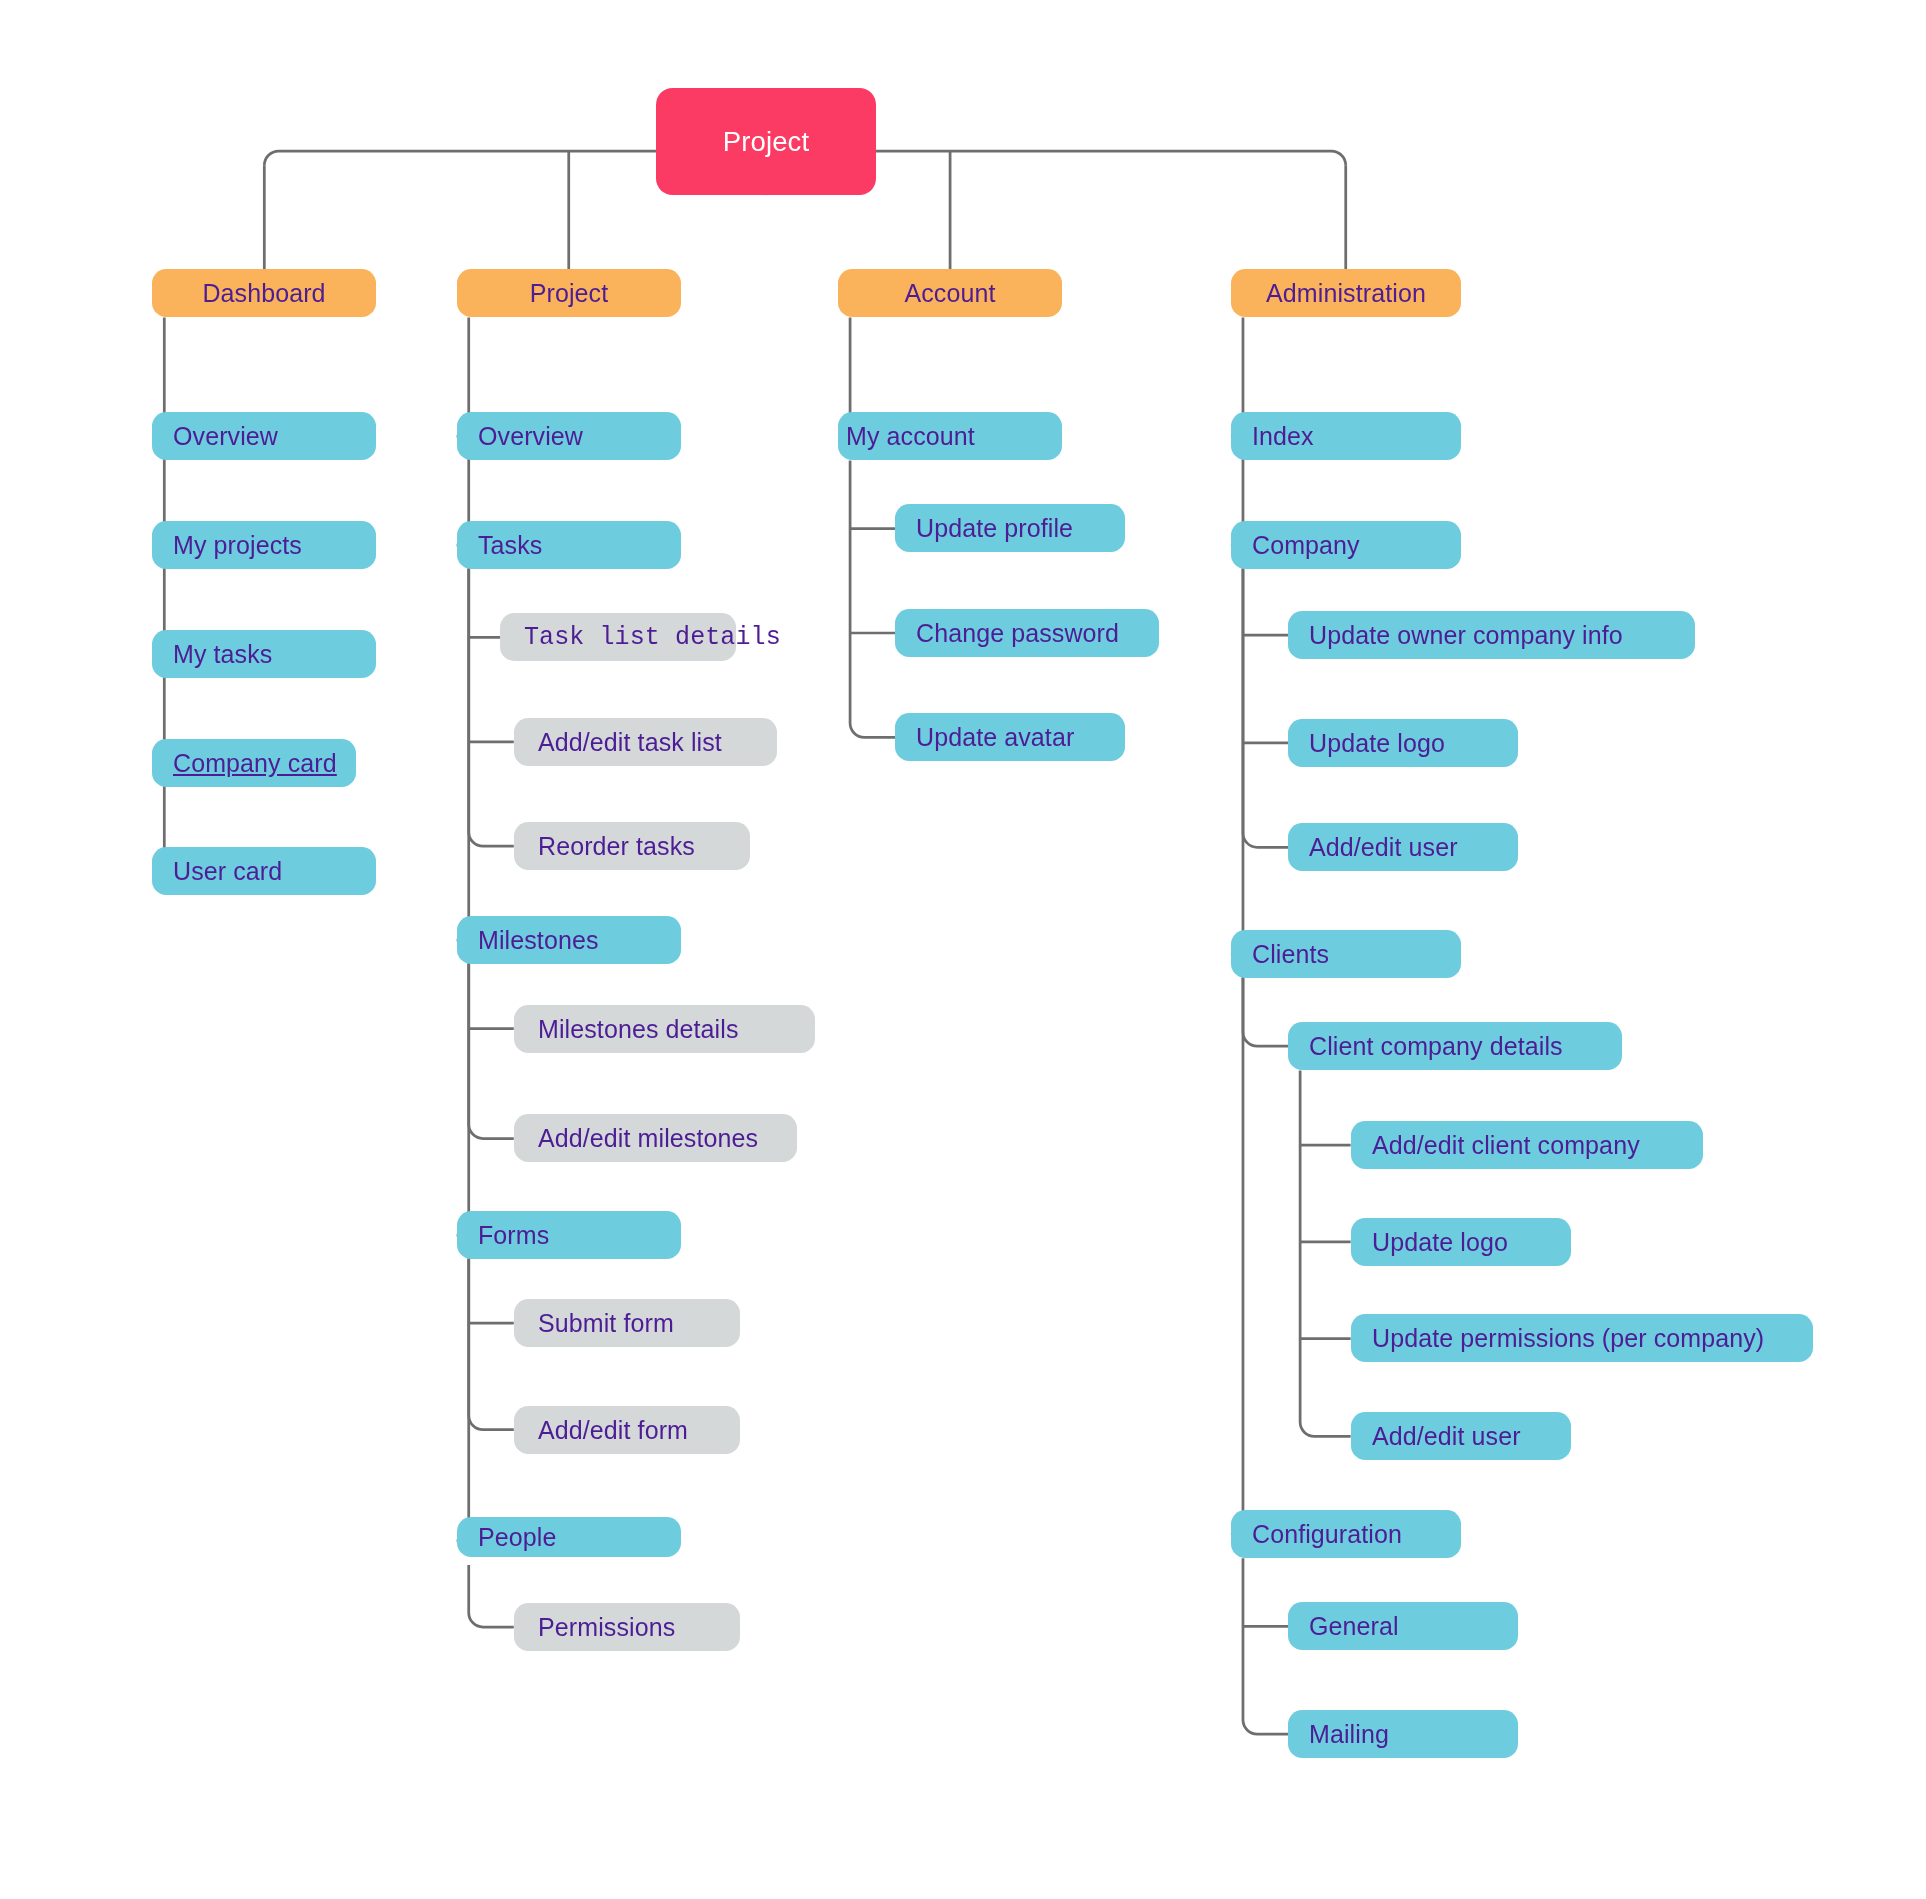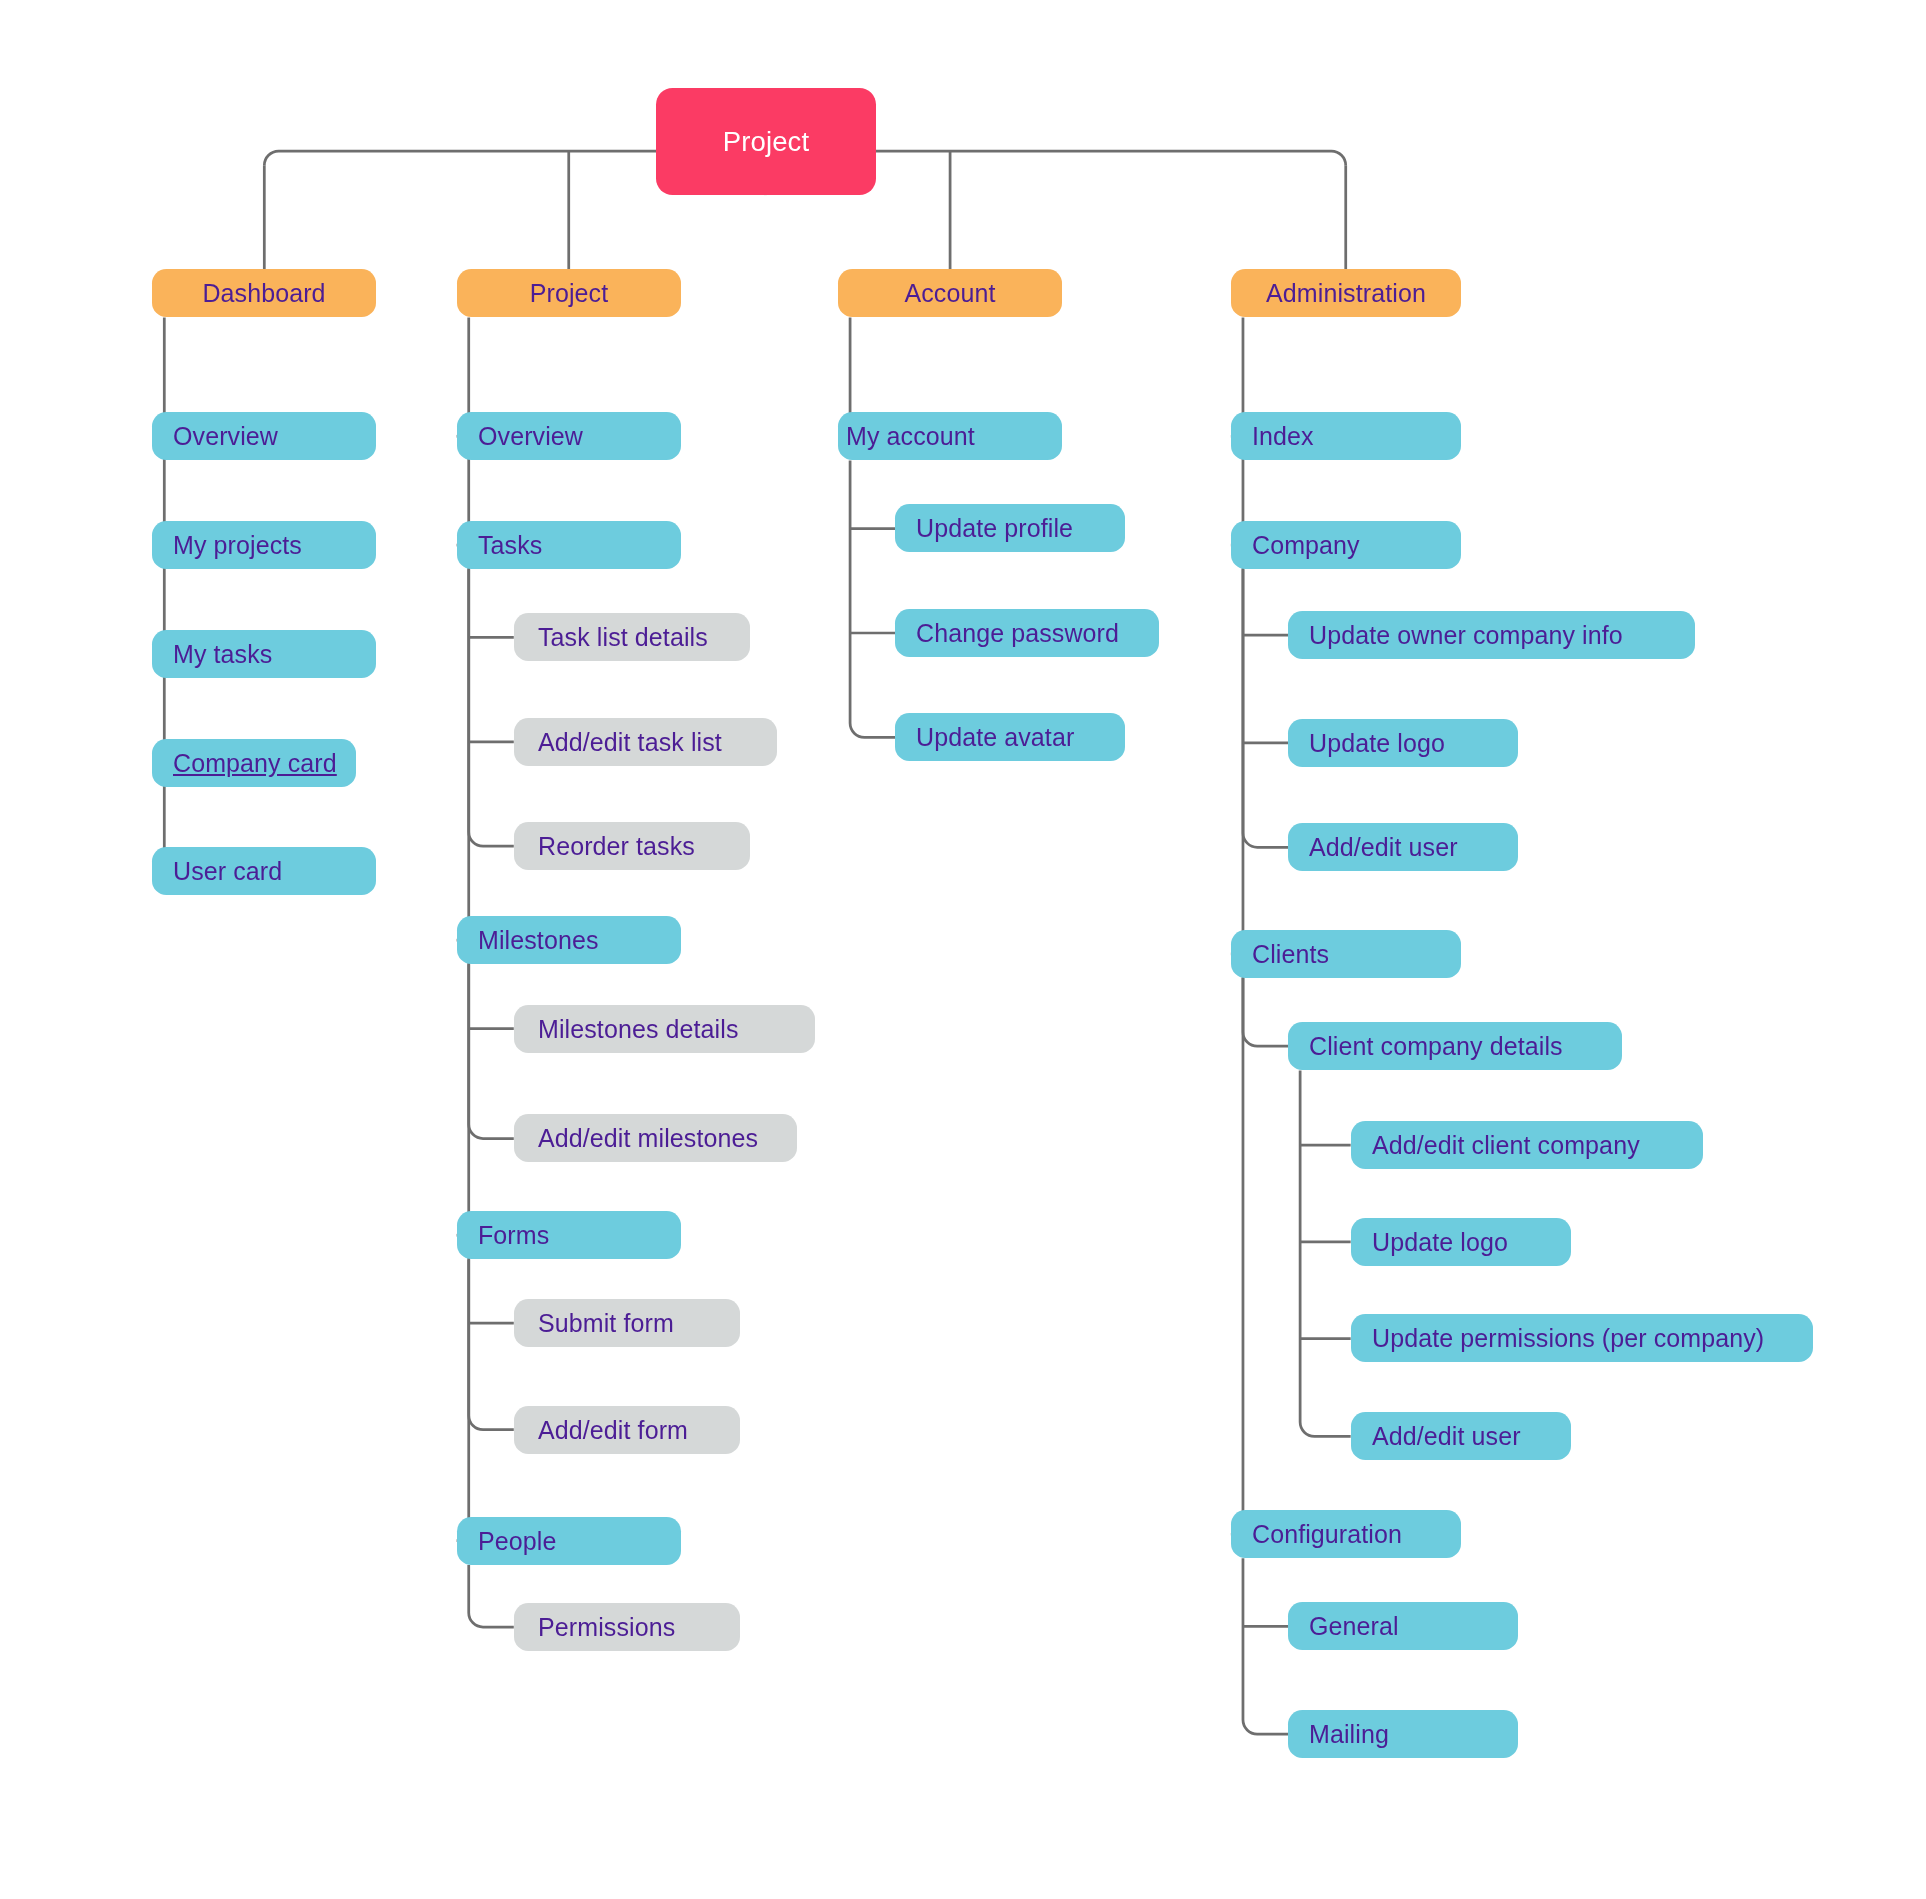--- a/index.html
+++ b/index.html
@@ -129,21 +129,21 @@
       </div>
       <div class="node lvl-2" style="left: 457px; top: 269px; width: 224px; height: 48px;">
         <span>Project</span>
       </div>
       <div class="node lvl-3" style="left: 457px; top: 412px; width: 224px; height: 48px;">
         <span>Overview</span>
       </div>
       <div class="node lvl-3" style="left: 457px; top: 521px; width: 224px; height: 48px;">
         <span>Tasks</span>
       </div>
-      <div class="node lvl-4" style="left: 514px; top: 613px; width: 236px; height: 48px;">
+      <div class="node lvl-4" style="left: 500px; top: 613px; width: 236px; height: 48px; font-family: Liberation Mono, monospace;">
         <span>Task list details</span>
       </div>
       <div class="node lvl-4" style="left: 514px; top: 718px; width: 263px; height: 48px;">
         <span>Add/edit task list</span>
       </div>
       <div class="node lvl-4" style="left: 514px; top: 822px; width: 236px; height: 48px;">
         <span>Reorder tasks</span>
       </div>
       <div class="node lvl-3" style="left: 457px; top: 916px; width: 224px; height: 48px;">
         <span>Milestones</span>
@@ -156,21 +156,21 @@
       </div>
       <div class="node lvl-3" style="left: 457px; top: 1211px; width: 224px; height: 48px; align-items: center;">
         <span>Forms</span>
       </div>
       <div class="node lvl-4" style="left: 514px; top: 1299px; width: 226px; height: 48px;">
         <span>Submit form</span>
       </div>
       <div class="node lvl-4" style="left: 514px; top: 1406px; width: 226px; height: 48px;">
         <span>Add/edit form</span>
       </div>
-      <div class="node lvl-3" style="left: 457px; top: 1517px; width: 224px; height: 48px;">
+      <div class="node lvl-3" style="left: 457px; top: 1517px; width: 224px; height: 40px;">
         <span>People</span>
       </div>
       <div class="node lvl-4" style="left: 514px; top: 1603px; width: 226px; height: 48px;">
         <span>Permissions</span>
       </div>
       <div class="node lvl-2" style="left: 838px; top: 269px; width: 224px; height: 48px;">
         <span>Account</span>
       </div>
       <div class="node lvl-3" style="left: 838px; top: 412px; width: 224px; height: 48px; padding-left: 8px;">
         <span>My account</span>

